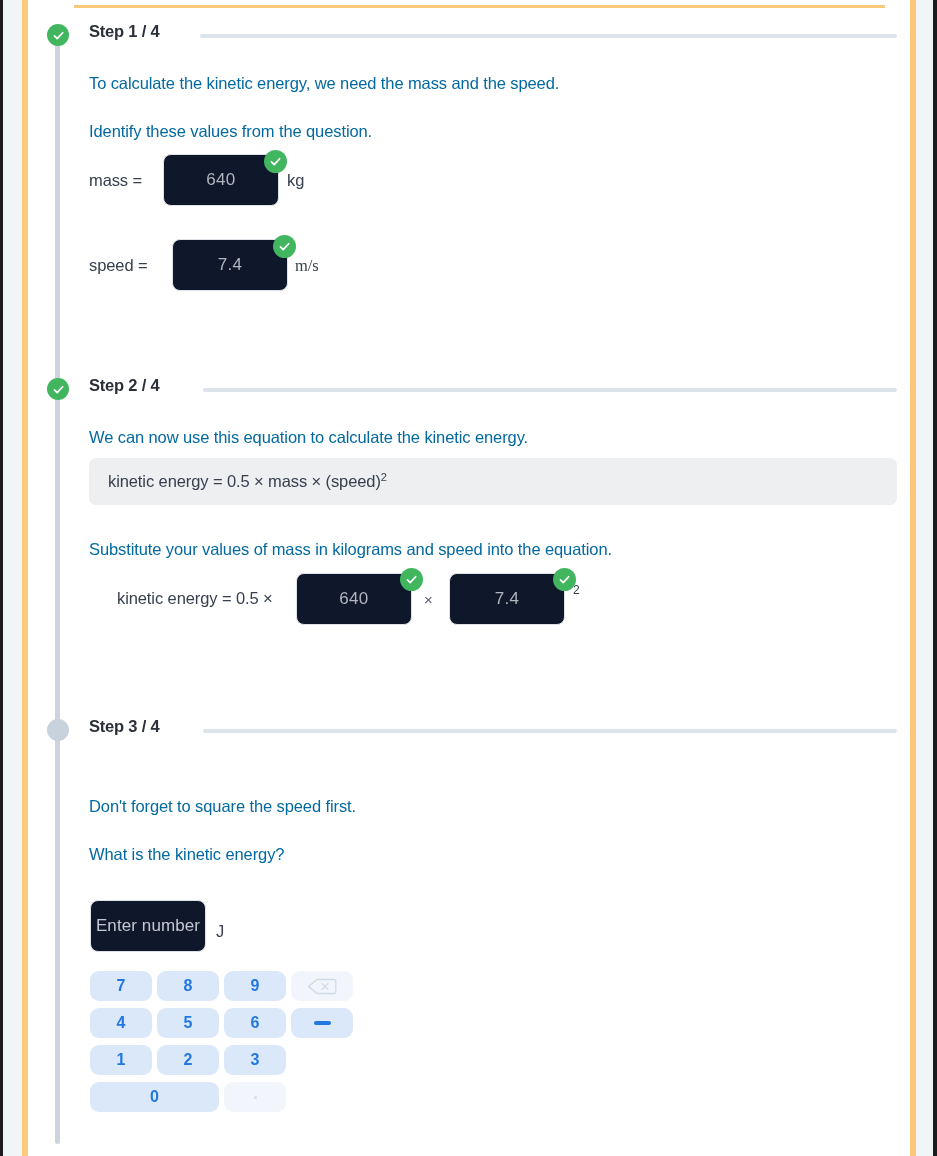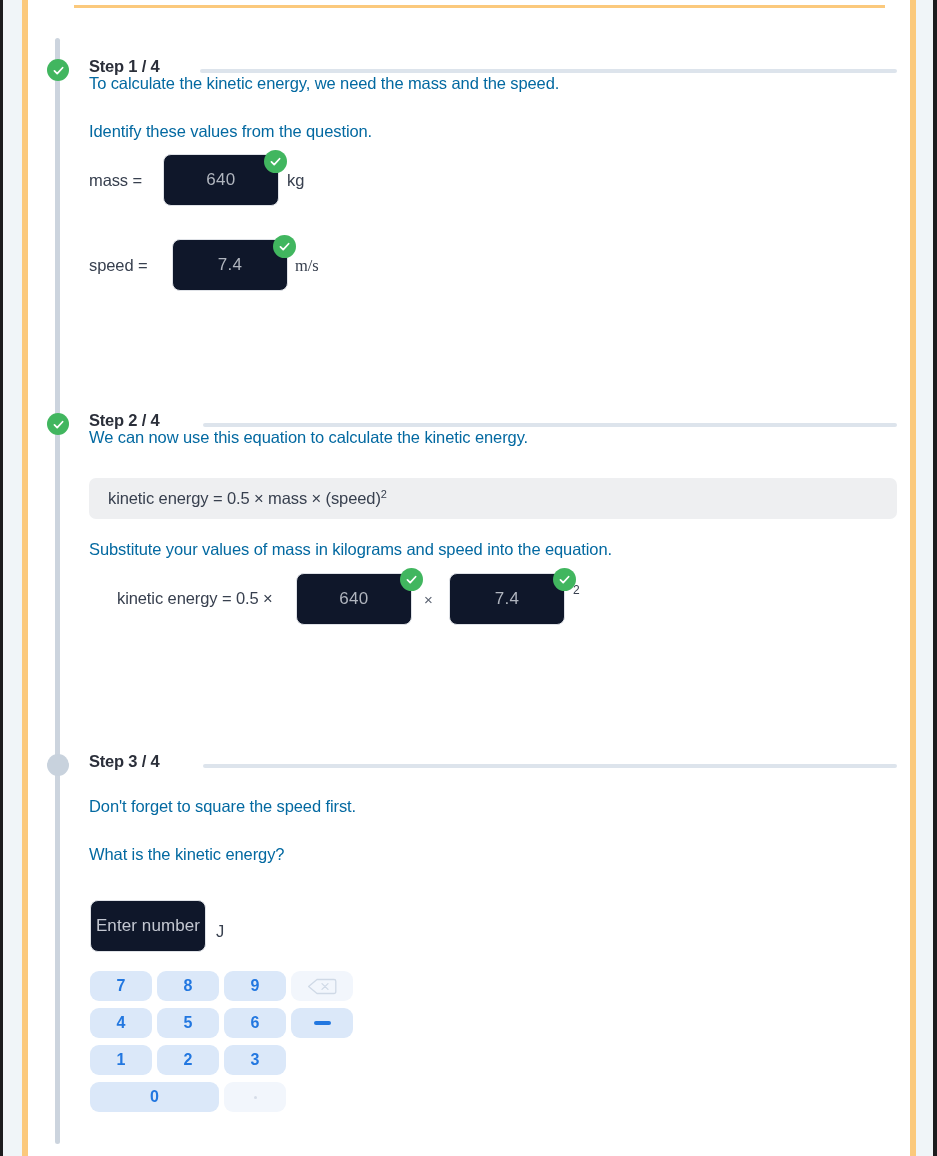--- a/index.html
+++ b/index.html
@@ -88,21 +88,20 @@
 
   
   .step {
     position: absolute;
     left: 0;
     right: 0;
   }
   .step-header {
     position: relative;
     height: 26px;
-    margin-top: 35px;
   }
   .step-dot {
     position: absolute;
     left: 19px;
     top: 2px;
     width: 22px;
     height: 22px;
     border-radius: 50%;
     background: #c8d2dd;
     display: flex;
@@ -321,21 +320,21 @@
           <svg width="13" height="13" viewBox="0 0 24 24" aria-hidden="true">
             <path d="M4.5 12.6 L9.6 17.7 L19.6 6.9" fill="none" stroke="#ffffff" stroke-width="3.2" stroke-linecap="round" stroke-linejoin="round"></path>
           </svg>
         </div>
         <div class="step-title">Step 2 / 4</div>
         <div class="step-rule" style="left:175px;"></div>
       </div>
 
       <div class="para" style="left:61px; top:48px;">We can now use this equation to calculate the kinetic energy.</div>
 
-      <div class="formula-box" style="left:61px; top:102px; right:13px; height:41px;">
+      <div class="formula-box" style="left:61px; top:82px; right:13px; height:47px;">
         <div class="formula-text">
           <span>kinetic energy = 0.5 × mass × (speed)</span><sup class="exp">2</sup>
         </div>
       </div>
 
       <div class="para" style="left:61px; top:160px;">Substitute your values of mass in kilograms and speed into the equation.</div>
 
       <div class="inline-label" style="left:68px; top:213px;margin-left:21px;">kinetic energy = 0.5 ×</div>
 
       <div class="field" style="left:268px; top:197px; width:116px; height:52px;">640</div>

